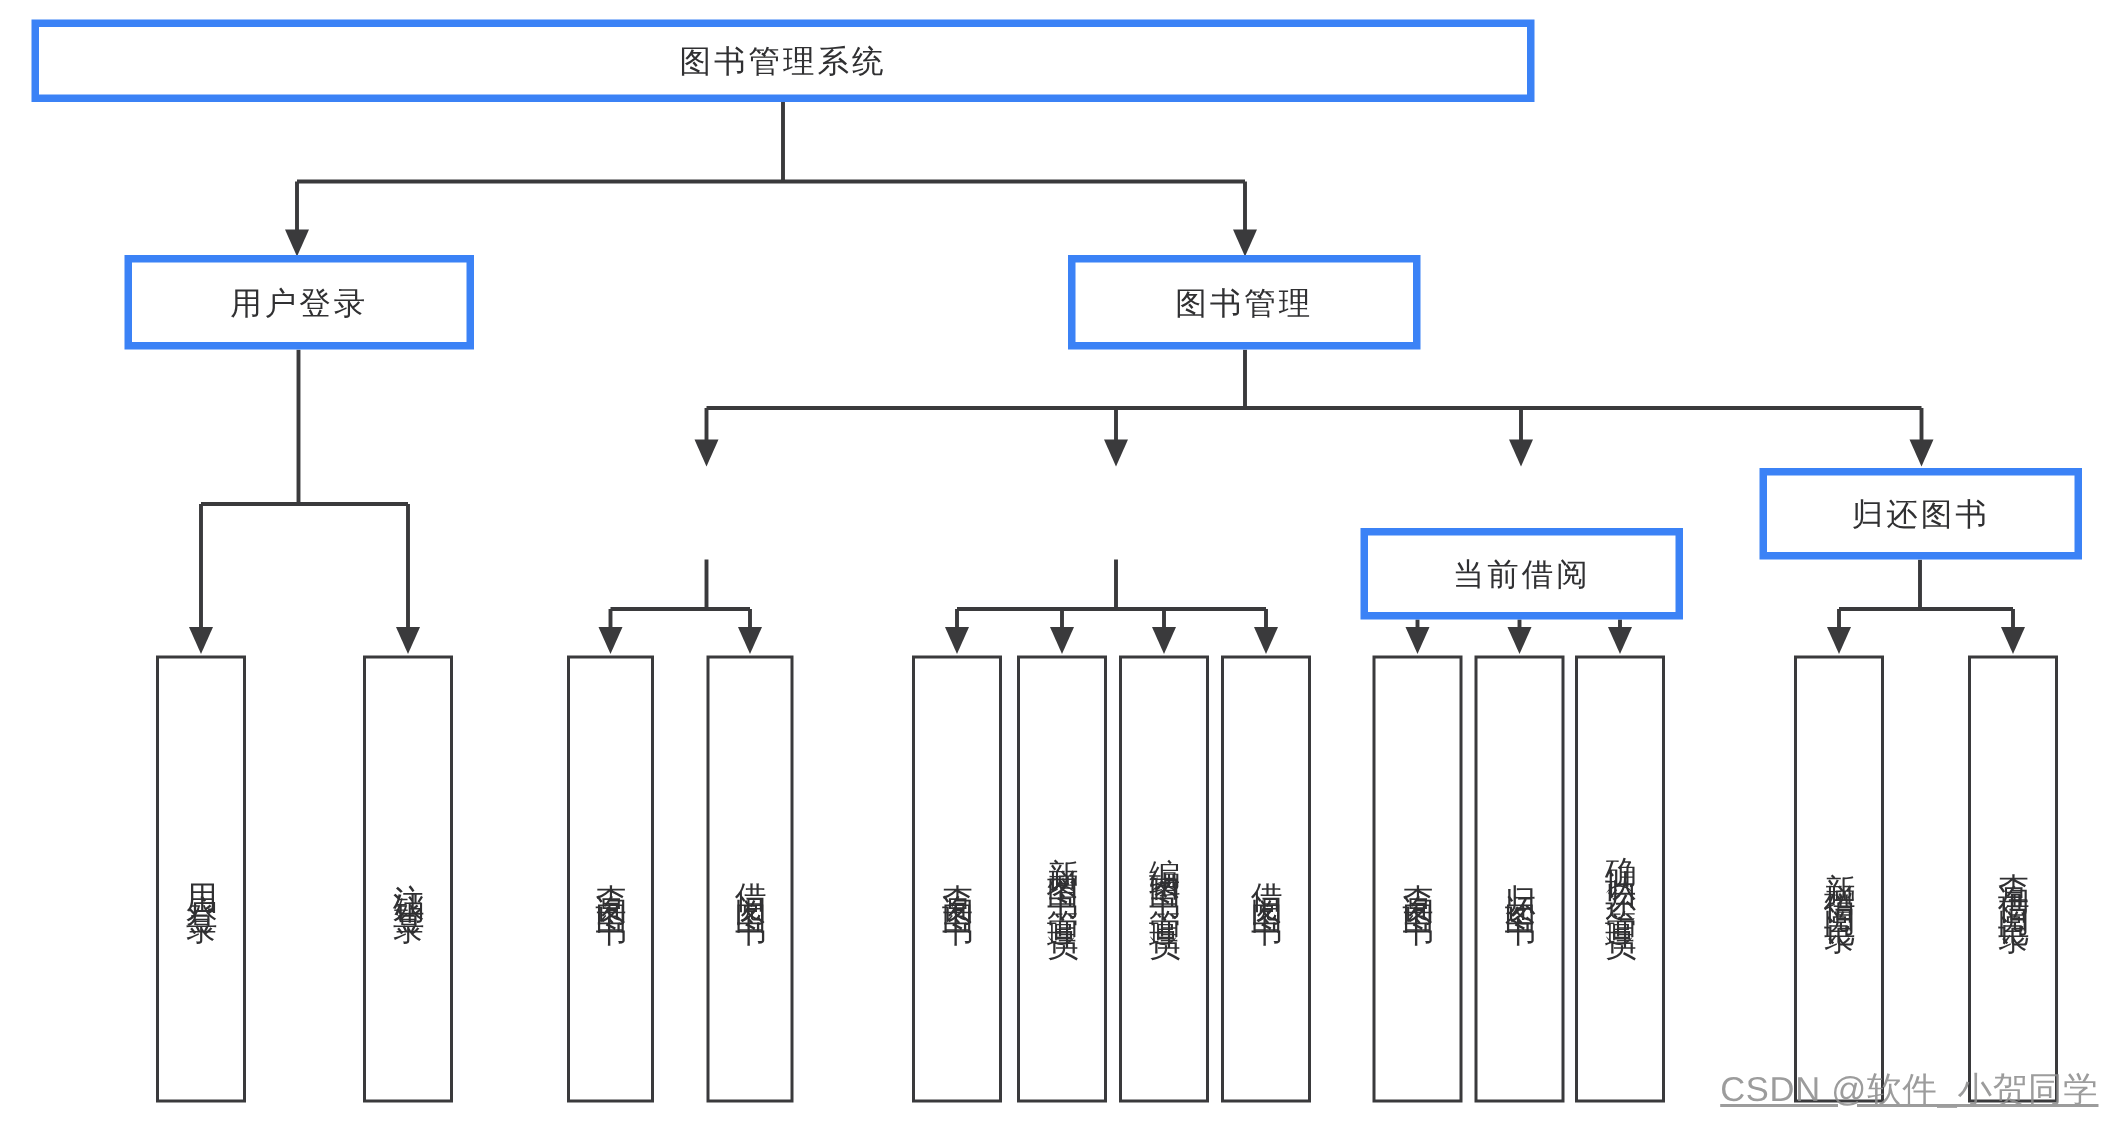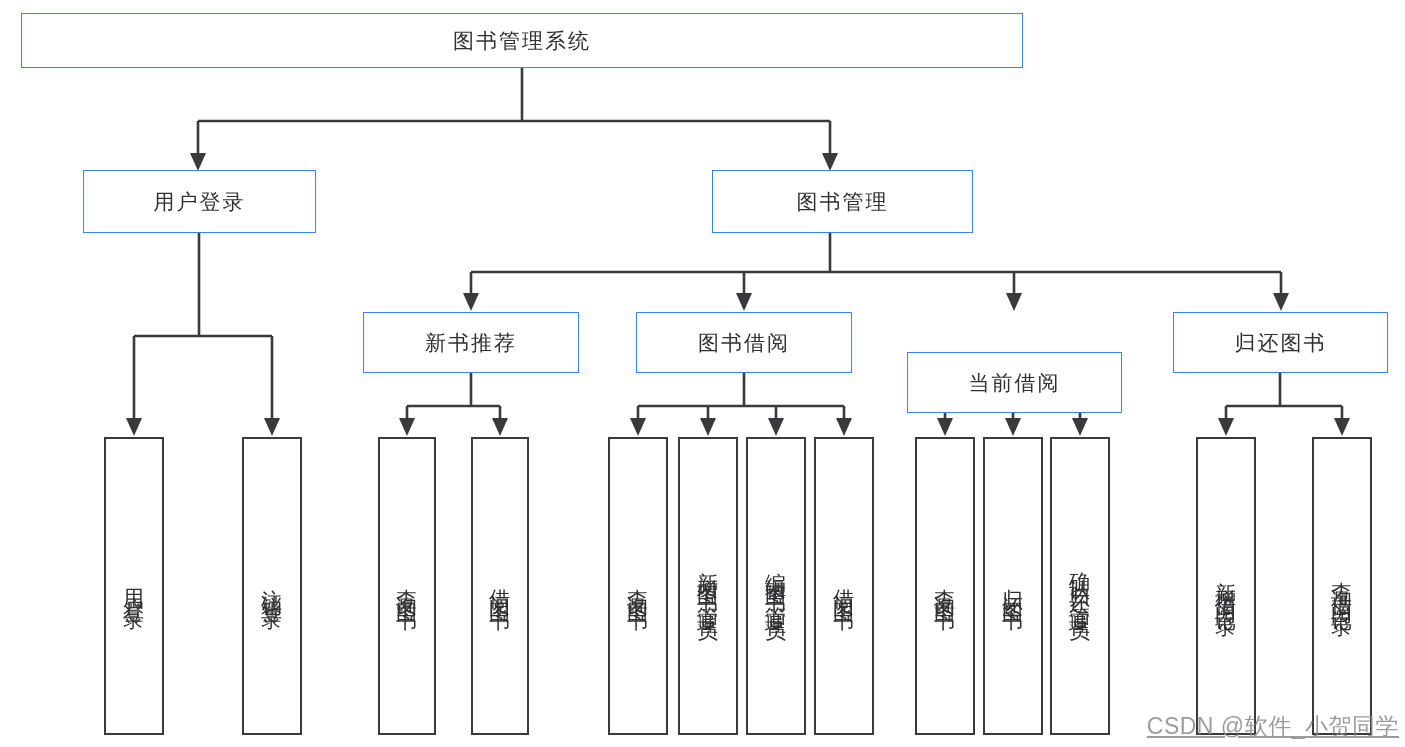--- a/index.html
+++ b/index.html
@@ -13,21 +13,21 @@
   }
   #wires {
     position: absolute;
     left: 0; top: 0;
     width: 1405px; height: 747px;
     pointer-events: none;
   }
   .node {
     position: absolute;
     box-sizing: border-box;
-    border: 1px solid #3b82f6;
+    border: 5px solid #3b82f6;
     background: #ffffff;
     display: flex;
     align-items: center;
     justify-content: center;
     color: #303032;
     font-size: 21px;
     letter-spacing: 2px;
   }
   .leaf {
     position: absolute;
@@ -110,30 +110,24 @@
     </g>
   </svg>
 
   <div class="node" style="left:21px; top:13px; width:1002px; height:55px;">
     <span>图书管理系统</span>
   </div>
 
   <div class="node" style="left:83px; top:170px; width:233px; height:63px;">
     <span>用户登录</span>
   </div>
-  <div class="node" style="left:712px; top:170px; width:261px; height:63px;">
+  <div class="node" style="left:712px; top:170px; width:235px; height:63px;">
     <span>图书管理</span>
   </div>
 
-  <div class="node" style="left:363px; top:312px; width:216px; height:61px;">
-    <span>新书推荐</span>
-  </div>
-  <div class="node" style="left:636px; top:312px; width:216px; height:61px;">
-    <span>图书借阅</span>
-  </div>
   <div class="node" style="left:907px; top:312px; width:215px; height:61px;margin-top:40px;">
     <span>当前借阅</span>
   </div>
   <div class="node" style="left:1173px; top:312px; width:215px; height:61px;">
     <span>归还图书</span>
   </div>
 
   <div class="leaf" style="left:104px;">
     <span class="vtext">用户登录</span>
   </div>

